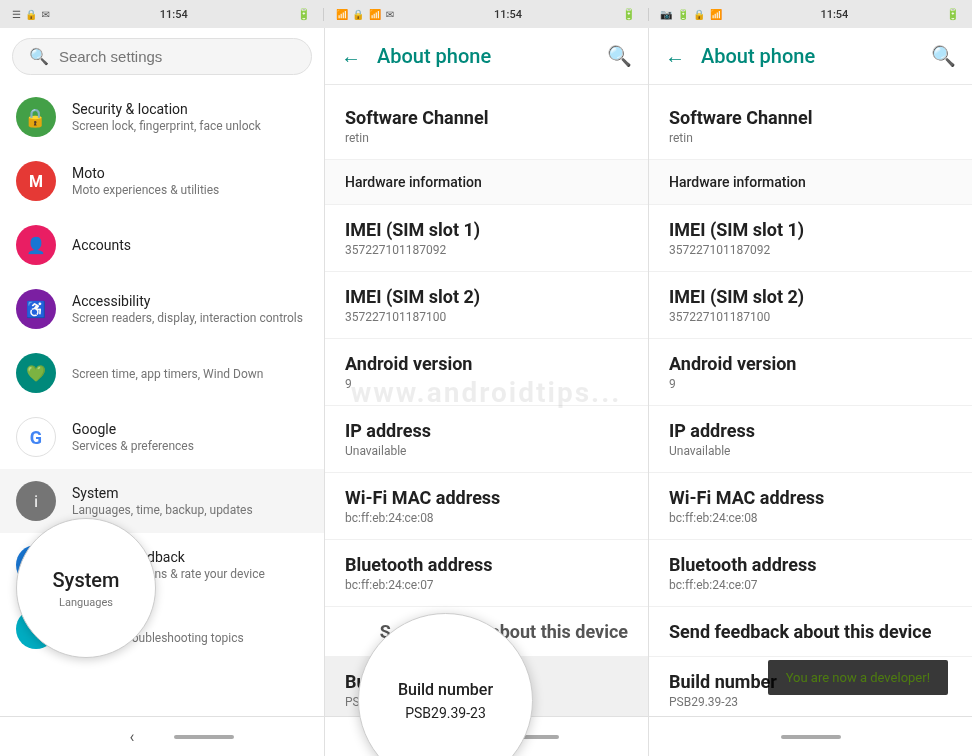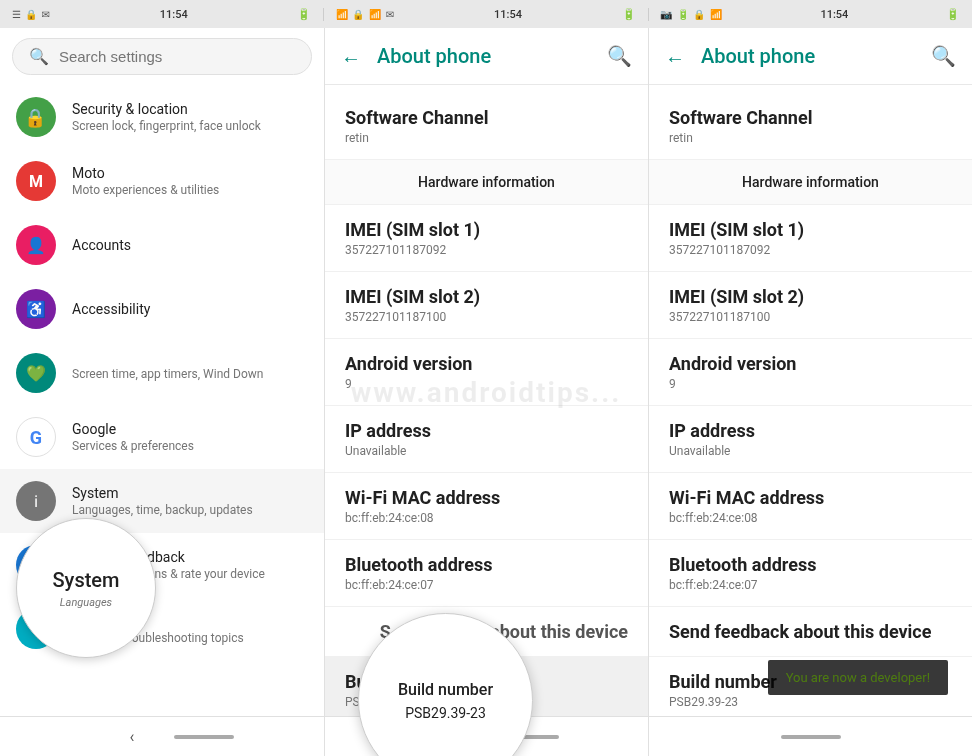--- a/index.html
+++ b/index.html
@@ -161,21 +161,21 @@
     }
 
     .about-item {
       padding: 14px 20px;
       border-bottom: 1px solid #f0f0f0;
       cursor: pointer;
     }
     .about-item-title { font-size: 18px; color: #212121; font-weight: 700; }
     .about-item-value { font-size: 12px; color: #757575; margin-top: 3px; }
     .about-item.section-header { background: #fafafa; }
-    .about-item.section-header .about-item-title { font-size: 14px; color: #212121; font-weight: 500; text-align: center; }
+    .about-item.section-header .about-item-title { font-size: 14px; color: #212121; font-weight: 500; }
 
     .relative-container {
       position: relative;
       flex: 1;
       display: flex;
       overflow: hidden;
     }
 
     
     .google-g {
@@ -252,20 +252,21 @@
         <div class="item-icon icon-accounts" style="font-size:16px;">👤</div>
         <div class="item-text">
           <div class="item-title">Accounts</div>
         </div>
       </div>
 
       <div class="settings-item">
         <div class="item-icon icon-accessibility" style="font-size:16px;">♿</div>
         <div class="item-text">
           <div class="item-title">Accessibility</div>
+          <div class="item-subtitle">Screen readers, display, interaction controls</div>
         </div>
       </div>
 
       <div class="settings-item">
         <div class="item-icon icon-wellbeing" style="font-size:16px;">💚</div>
         <div class="item-text">
           <div class="item-subtitle">Screen time, app timers, Wind Down</div>
         </div>
       </div>
 
@@ -425,21 +426,21 @@
     background:#fff;
     border:1.5px solid #ccc;
     display:flex;
     flex-direction:column;
     align-items:center;
     justify-content:center;
     box-shadow:0 2px 10px rgba(0,0,0,0.18);
     z-index:15;
   ">
     <span style="font-size:20px;font-weight:500;color:#212121;">System</span>
-    <span style="font-size:11px;color:#757575;margin-top:4px;font-style:italic;">Languages</span>
+    <span style="font-size:11px;color:#757575;margin-top:4px;">Languages</span>
   </div>
 
   <div style="
     position:absolute;
     left:358px;
     top:585px;
     width:175px;
     height:175px;
     border-radius:50%;
     background:#fff;

